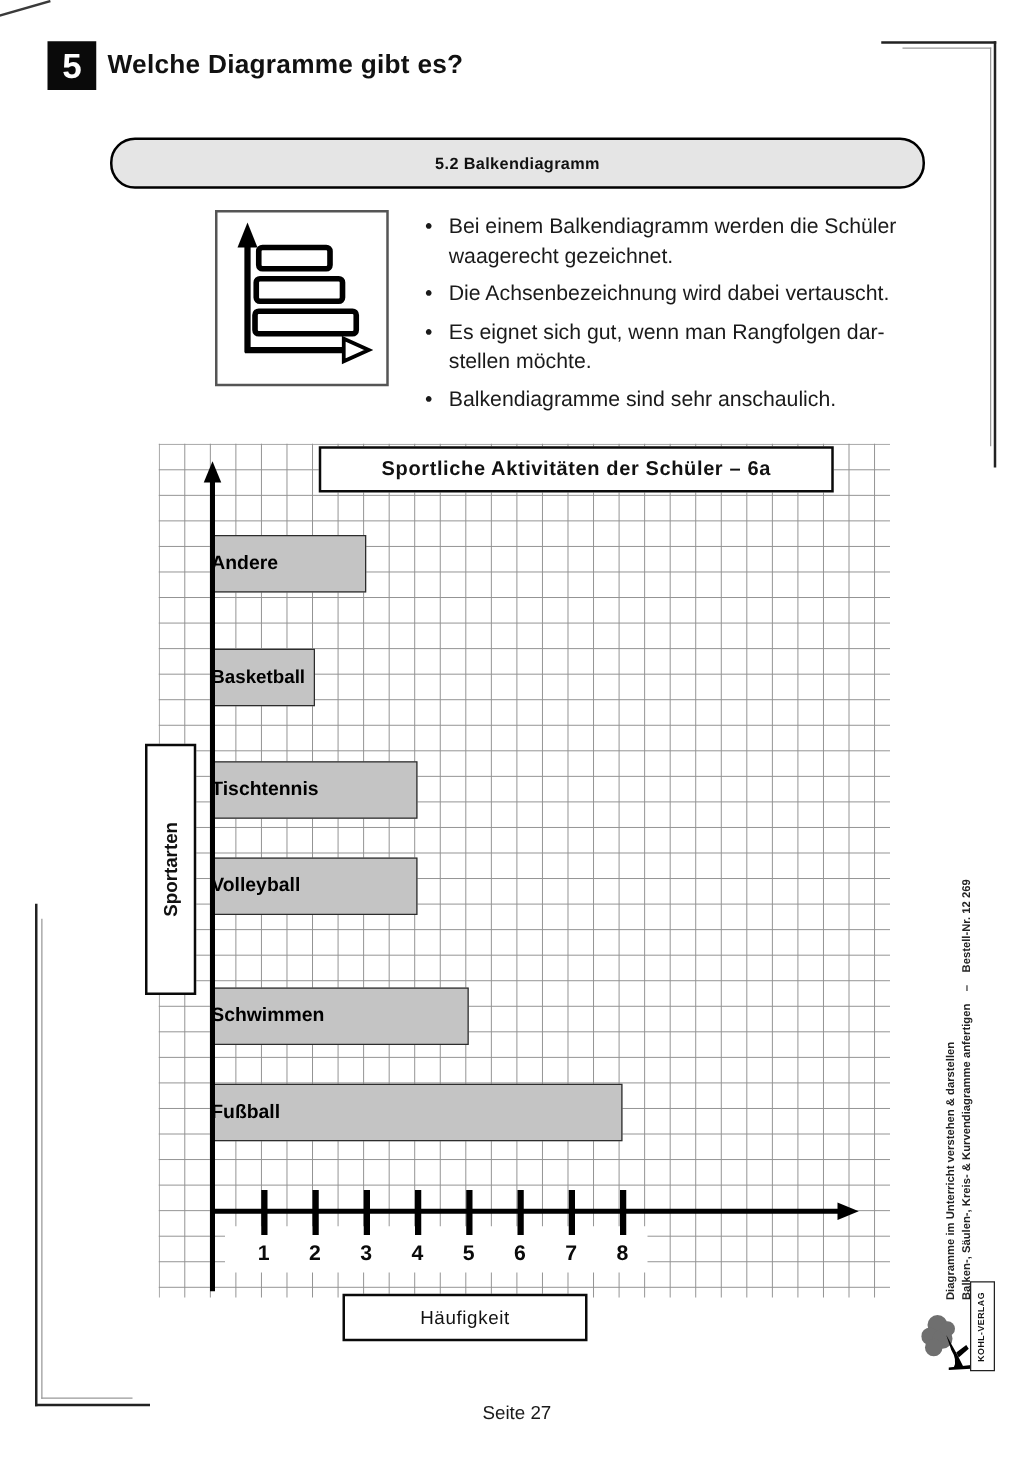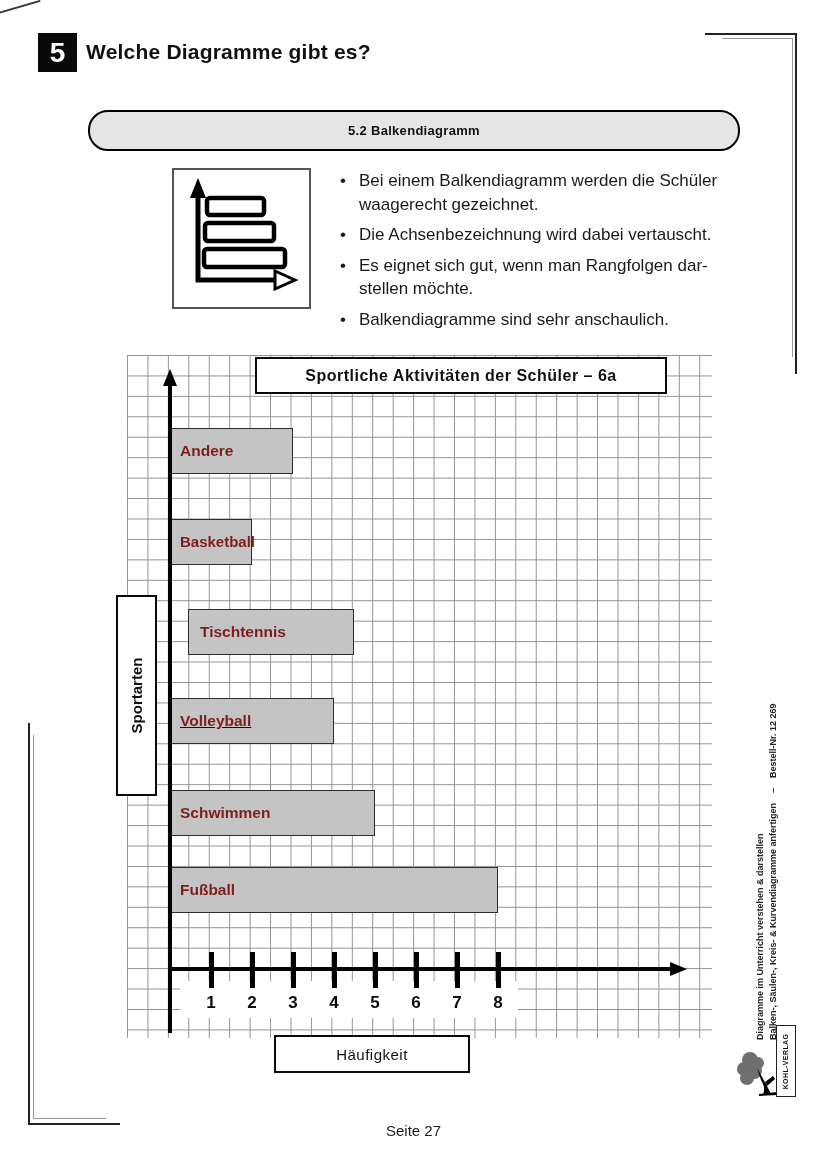--- a/index.html
+++ b/index.html
@@ -47,21 +47,21 @@
   .y-axis{position:absolute;left:41px;top:30px;width:4px;height:648px;background:#000;}
   .y-arrow{position:absolute;left:36px;top:14px;width:0;height:0;
            border-left:7px solid transparent;border-right:7px solid transparent;border-bottom:17px solid #000;}
   .x-axis{position:absolute;left:41px;top:612px;width:504px;height:4px;background:#000;}
   .x-arrow{position:absolute;left:543px;top:607px;width:0;height:0;
            border-top:7px solid transparent;border-bottom:7px solid transparent;border-left:17px solid #000;}
   .tick{position:absolute;top:597px;width:5px;height:36px;background:#000;}
   .ticknum{position:absolute;top:638px;width:26px;text-align:center;font-size:17px;font-weight:bold;color:#0a0a0a;}
   .bar{position:absolute;left:41px;height:44px;background:#c4c4c4;border:1px solid #2d2d2d;
        display:flex;align-items:center;}
-  .bar-label{padding-left:11px;font-size:15.5px;font-weight:bold;color:#7f1d1d;white-space:nowrap;}
+  .bar-label{font-size:15.5px;font-weight:bold;color:#000000;white-space:nowrap;}
   .bar-label.small{font-size:15px;}
 
   .ylabel-box{position:absolute;left:116px;top:595px;width:37px;height:197px;background:#fff;
               border:2px solid #0a0a0a;display:flex;align-items:center;justify-content:center;}
   .ylabel-box span{transform:rotate(-90deg);white-space:nowrap;font-size:15px;font-weight:bold;}
   .xlabel-box{position:absolute;left:274px;top:1035px;width:192px;height:34px;background:#fff;
               border:2px solid #0a0a0a;display:flex;align-items:center;justify-content:center;
               font-size:15px;font-weight:normal;letter-spacing:.5px;}
 
   
@@ -140,24 +140,24 @@
       <span>Sportliche Aktivitäten der Schüler – 6a</span>
     </div>
     <div class="num-band"></div>
     <div id="bars">
         <div class="bar" style="top: 73px; width: 123px; background: rgb(196, 196, 196);">
           <span class="bar-label">Andere</span>
         </div>
         <div class="bar" style="top: 163.5px; width: 82px; background: rgb(196, 196, 196);">
           <span class="bar-label small">Basketball</span>
         </div>
-        <div class="bar" style="top: 254px; width: 164px; background: rgb(196, 196, 196); margin-left: 20px;">
+        <div class="bar" style="top: 254px; width: 164px; background: rgb(196, 196, 196);">
           <span class="bar-label">Tischtennis</span>
         </div>
-        <div class="bar" style="top: 343px; width: 164px; background: rgb(196, 196, 196); text-decoration: underline;">
+        <div class="bar" style="top: 331px; width: 164px; background: rgb(196, 196, 196);">
           <span class="bar-label">Volleyball</span>
         </div>
         <div class="bar" style="top: 435px; width: 205px; background: rgb(196, 196, 196);">
           <span class="bar-label">Schwimmen</span>
         </div>
         <div class="bar" style="top: 512px; width: 328px; background: rgb(196, 196, 196);">
           <span class="bar-label">Fußball</span>
         </div>
       </div>
     <div class="y-axis"></div>

